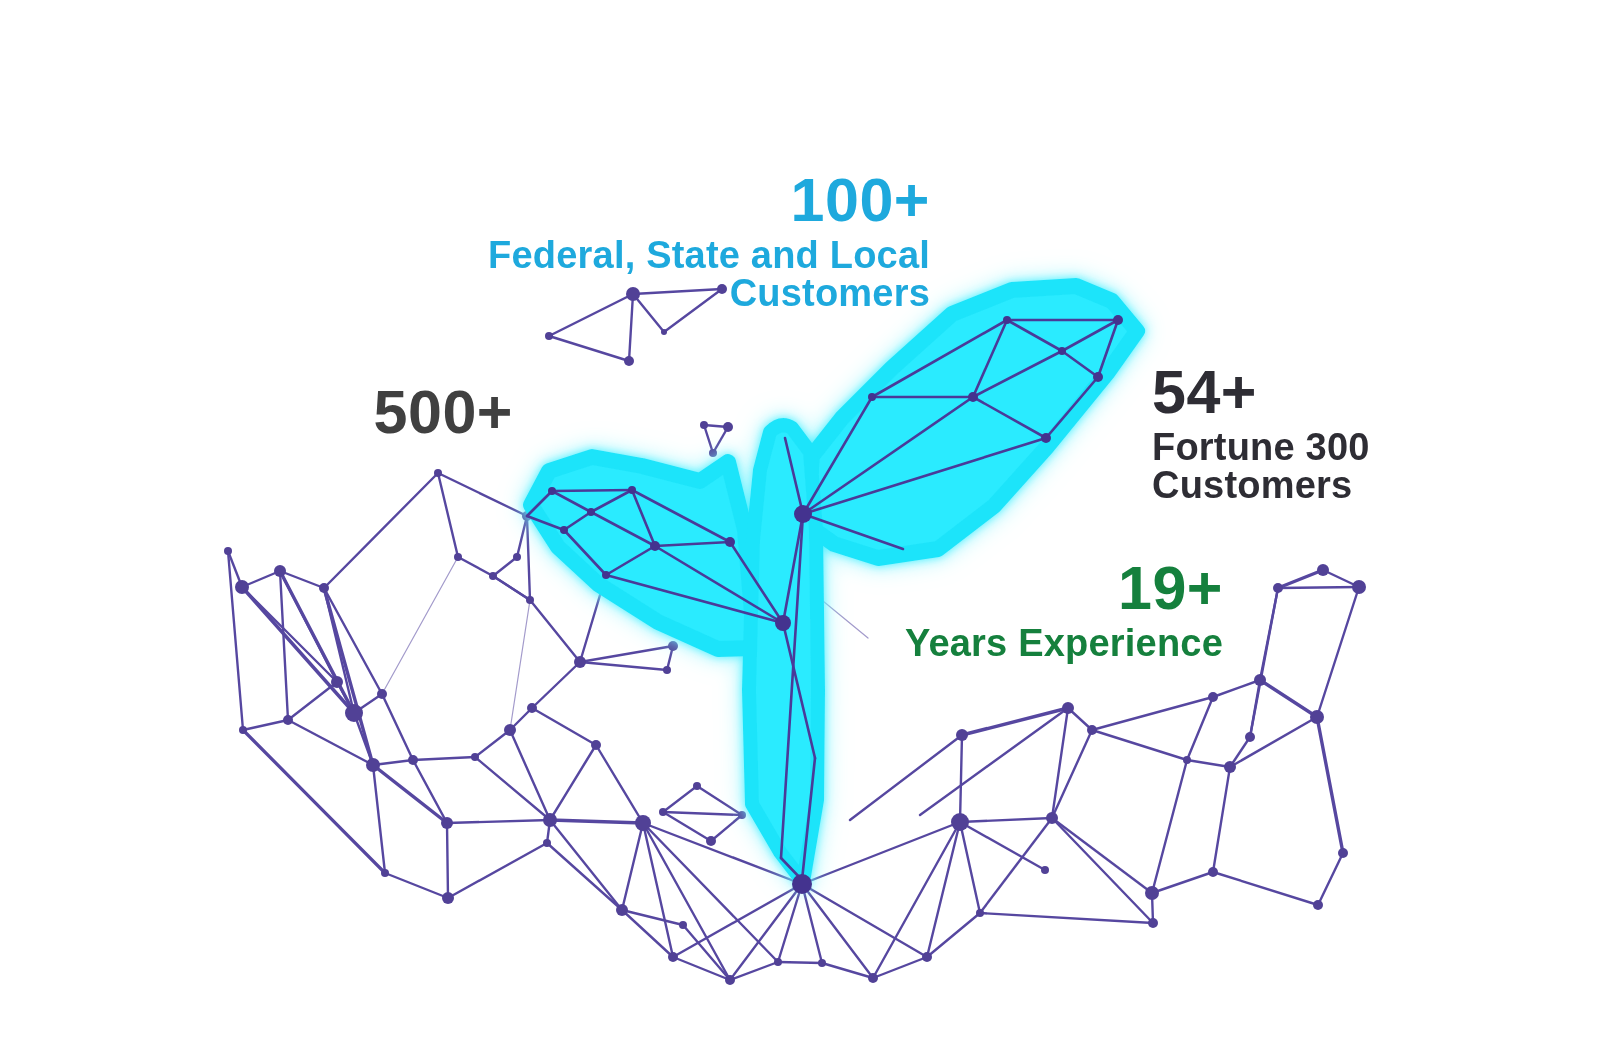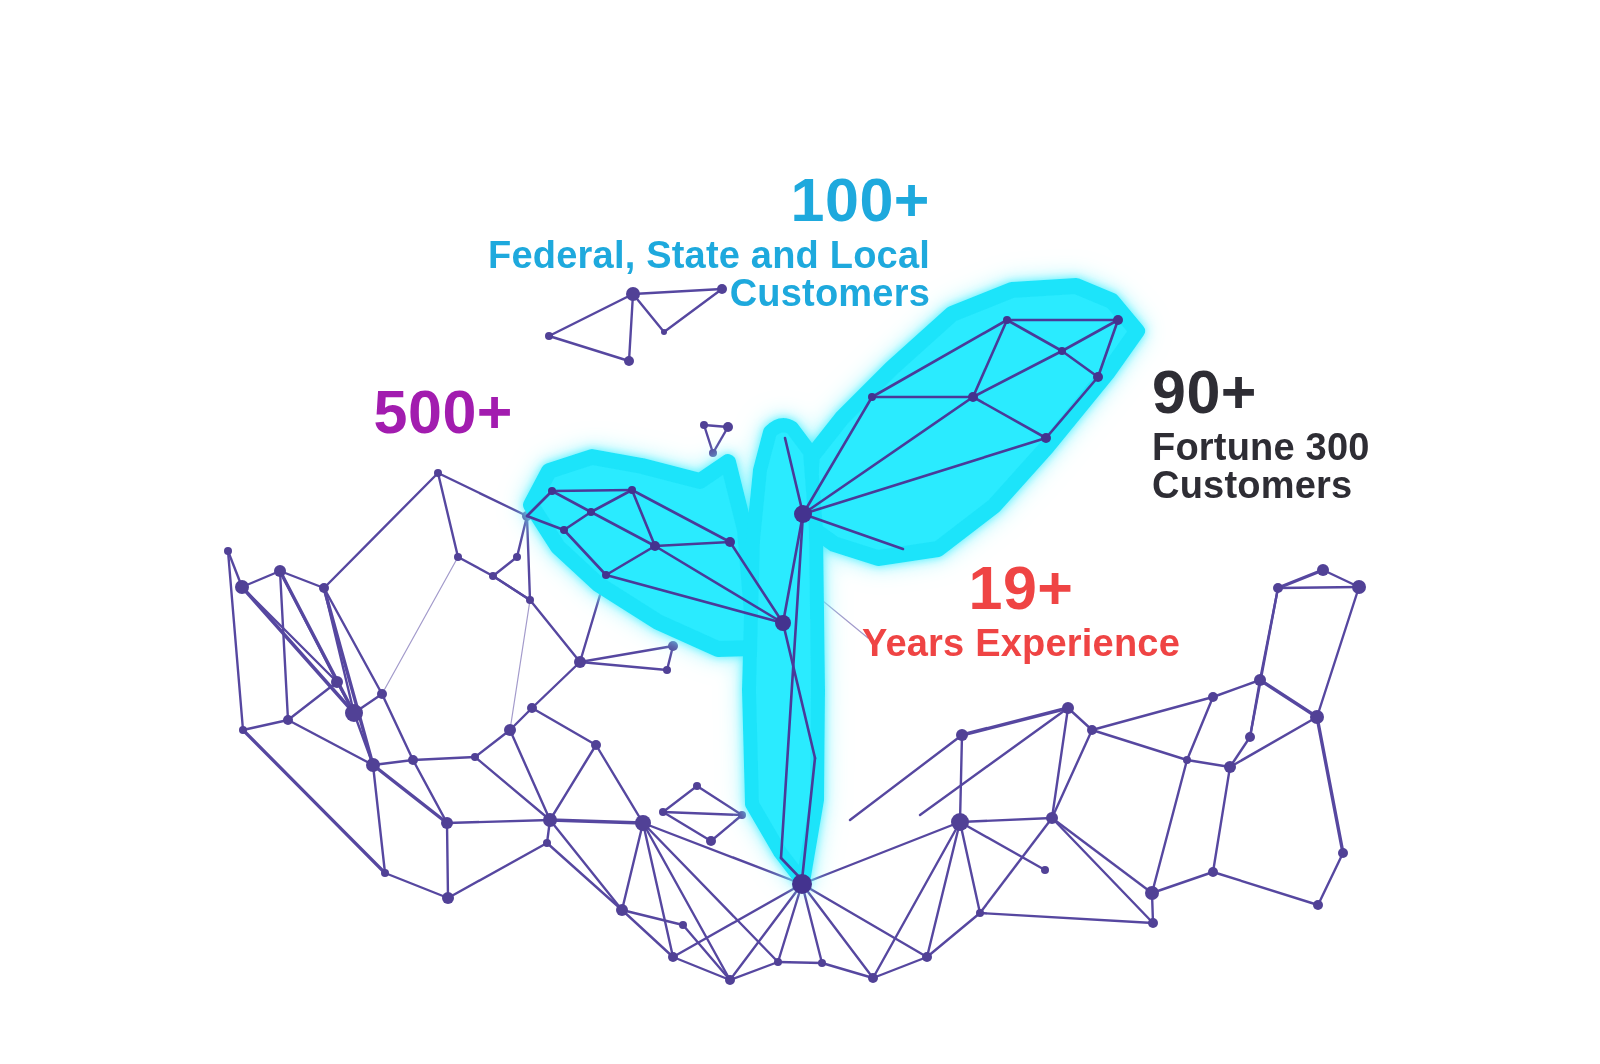--- a/index.html
+++ b/index.html
@@ -6,23 +6,23 @@
   body{
     width:1600px;height:1064px;overflow:hidden;background:#ffffff;
     font-family:"Liberation Sans",sans-serif;
   }
   .stage{position:relative;width:1600px;height:1064px;background:#ffffff;}
   svg.illus{position:absolute;left:0;top:0;}
   .stat{position:absolute;z-index:5;}
   .stat .num{font-size:61px;font-weight:bold;line-height:1;letter-spacing:.5px;}
   .stat .lbl{font-size:38px;font-weight:600;line-height:38px;letter-spacing:.2px;margin-top:5px;}
   .s100{top:170px;right:670px;text-align:right;color:#1ea9dd;}
-  .s500{top:382px;right:1087px;text-align:right;color:#a21caf;}
+  .s500{top:382px;right:1087px;text-align:right;color:#404040;}
   .s65 {top:362px;left:1152px;text-align:left;color:#2e2d34;}
-  .s19 {top:558px;left:862px;text-align:center;color:#ef4444;}
+  .s19 {top:558px;left:905px;text-align:right;color:#15803d;}
 </style>
 </head>
 <body>
 
 <div class="stage">
 
   <svg class="illus" width="1600" height="1064" viewBox="0 0 1600 1064">
     <defs>
       <filter id="glow" x="-50%" y="-50%" width="200%" height="200%">
         <feDropShadow dx="0" dy="0" stdDeviation="5" flood-color="#3fefff" flood-opacity="0.95"></feDropShadow>
@@ -307,21 +307,21 @@
       <span>Federal, State and Local</span><br>
       <span>Customers</span>
     </div>
   </div>
 
   <div class="stat s500">
     <div class="num">500+</div>
   </div>
 
   <div class="stat s65">
-    <div class="num">90+</div>
+    <div class="num">54+</div>
     <div class="lbl">
       <span>Fortune 300</span><br>
       <span>Customers</span>
     </div>
   </div>
 
   <div class="stat s19">
     <div class="num">19+</div>
     <div class="lbl">
       <span>Years Experience</span>

